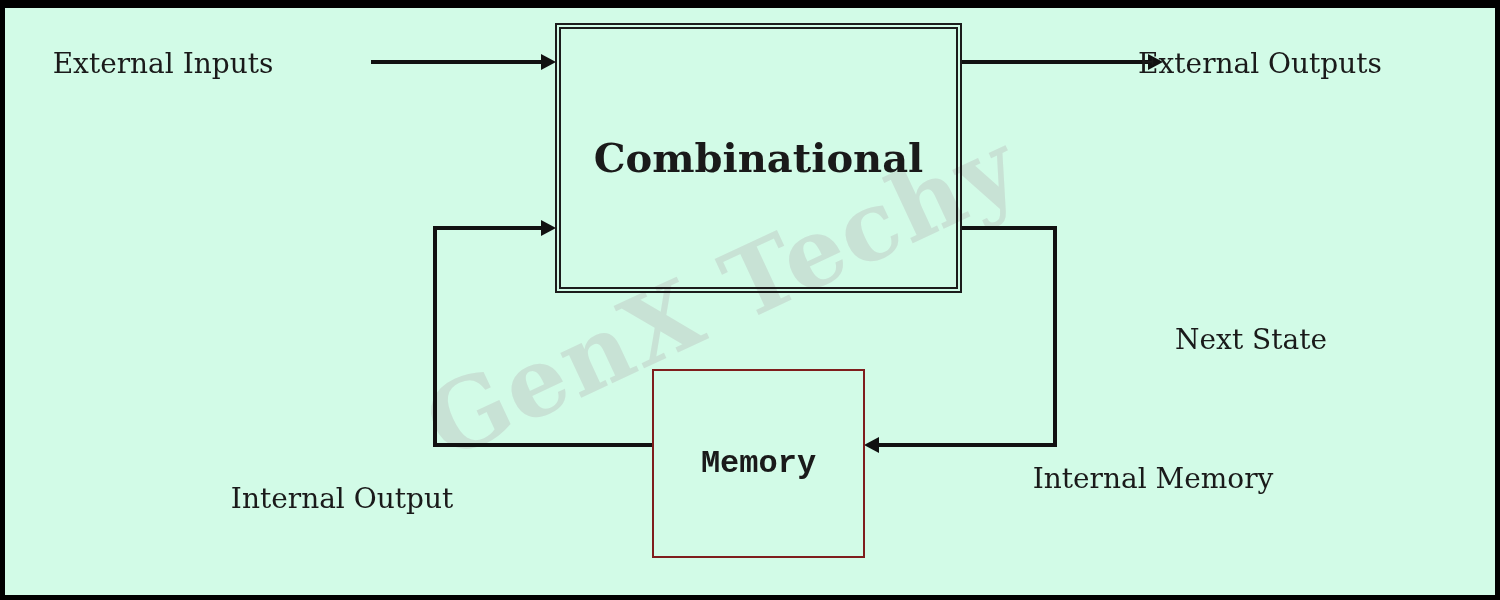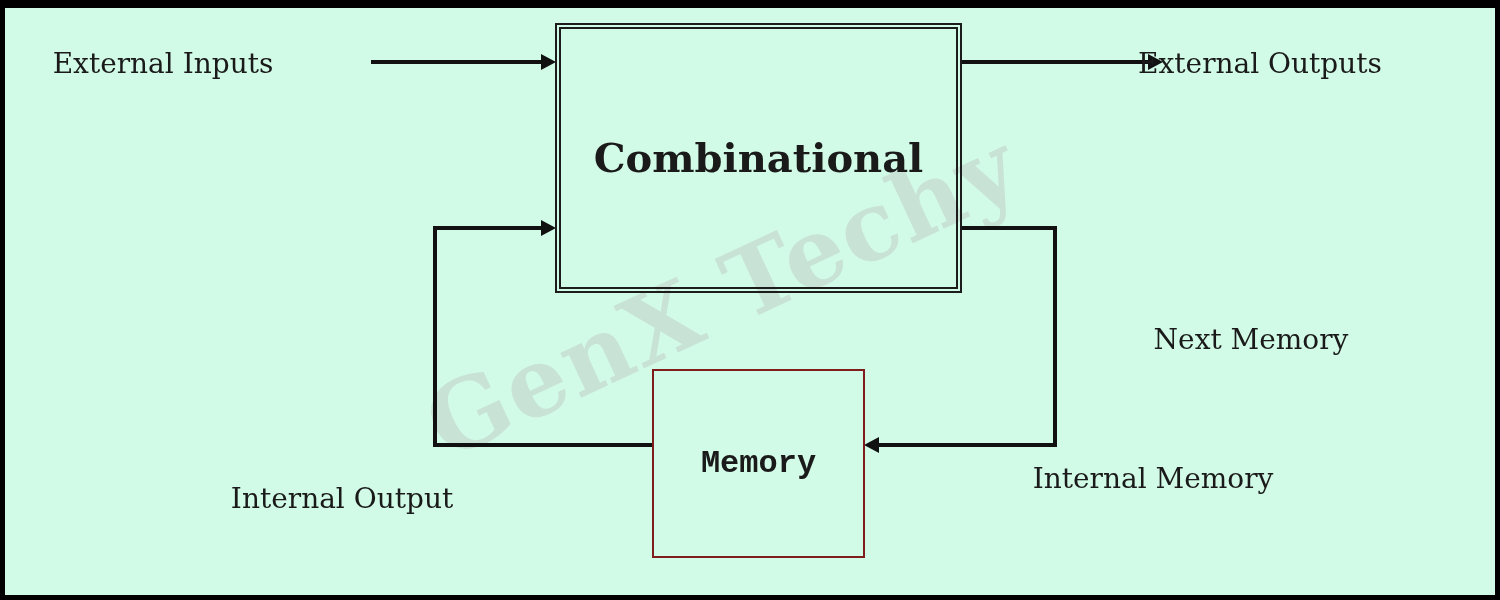--- a/index.html
+++ b/index.html
@@ -156,19 +156,19 @@
   <div class="wire w-right-top"></div>
   <div class="wire w-right-vert"></div>
   <div class="wire w-bottom-right"></div>
   <div class="arrowhead left a-mem-in"></div>
 
   <div class="lbl lbl-ext-in">External Inputs</div>
 
   <div class="lbl lbl-ext-out">External Outputs</div>
 
 
-  <div class="lbl lbl-next-state">Next Memory</div>
+  <div class="lbl lbl-next-state">Next State</div>
 
   <div class="lbl lbl-int-out">Internal Output</div>
 
   <div class="lbl lbl-int-in">Internal Memory</div>
 
 </div>
 
 </body></html>

